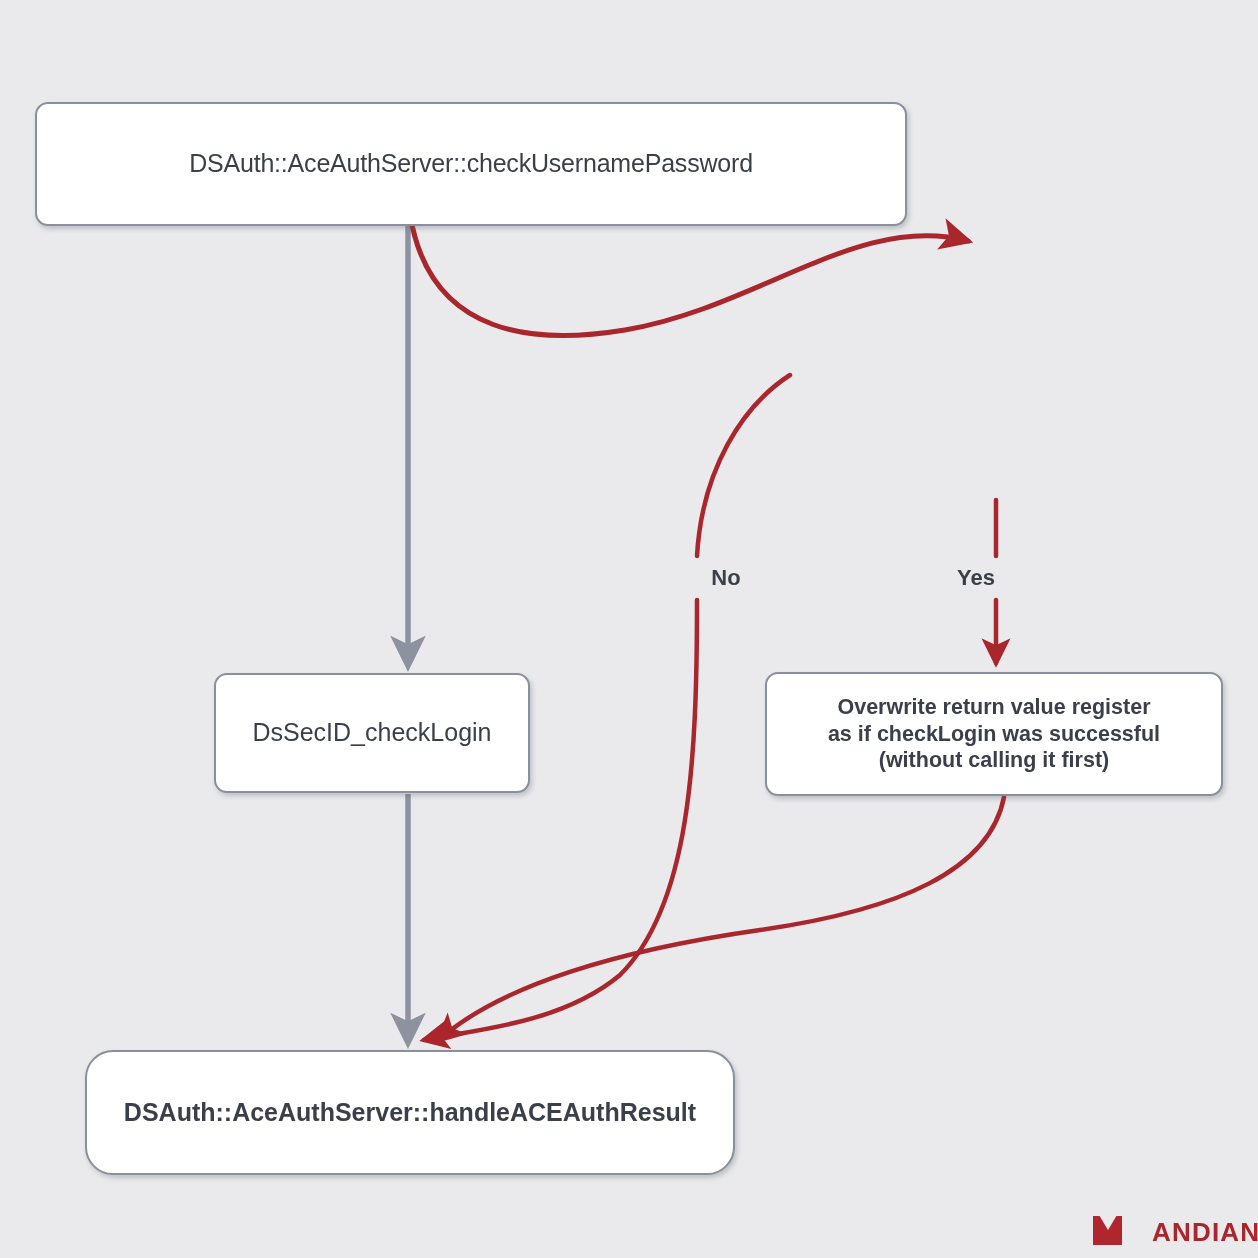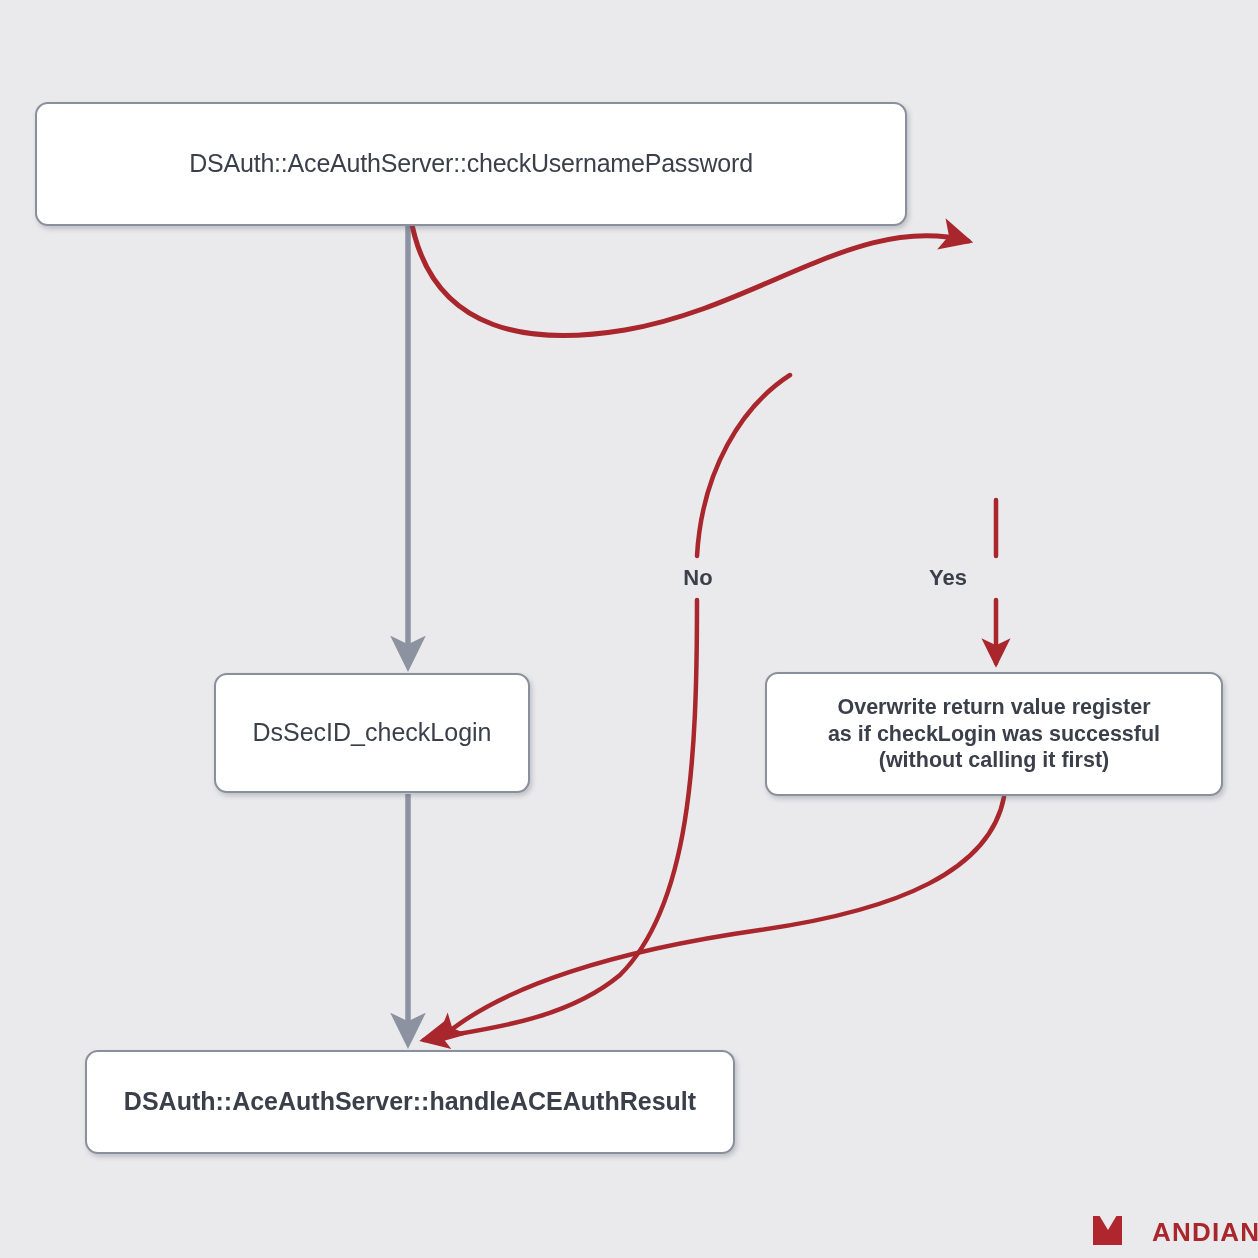--- a/index.html
+++ b/index.html
@@ -58,23 +58,24 @@
   }
 
   #node-overwrite-return-value {
     left: 765px; top: 672px; width: 458px; height: 124px;
     font-size: 21.5px;
     font-weight: bold;
   }
   #node-overwrite-return-value .node-label { line-height: 1.25; }
 
   #node-handle-ace-auth-result {
-    left: 85px; top: 1050px; width: 650px; height: 104px;
-    font-size: 25px;
-    font-weight: bold;
+    left: 85px; top: 1050px; width: 650px; height: 125px;
+    font-size: 25px;
+    font-weight: bold;
+    border-radius: 28px;
   }
 
   .decision {
     position: absolute;
     left: 798px; top: 248px;
     width: 398px; height: 248px;
   }
   .decision svg { position: absolute; left: 0; top: 0; overflow: visible; }
   .decision .decision-label {
     position: absolute;
@@ -90,20 +91,21 @@
     white-space: pre-line;
   }
 
   .edge-label {
     position: absolute;
     font-size: 22px;
     font-weight: bold;
     color: #3a3f49;
     transform: translate(-50%, -50%);
     white-space: nowrap;
+    margin-left: 28px;
   }
   #edge-label-no  { left: 698px; top: 578px; }
   #edge-label-yes { left: 948px; top: 578px; }
 
   #brand-logo {
     position: absolute;
     left: 1093px; top: 1205px;
     display: flex;
     align-items: flex-end;
     height: 40px;

